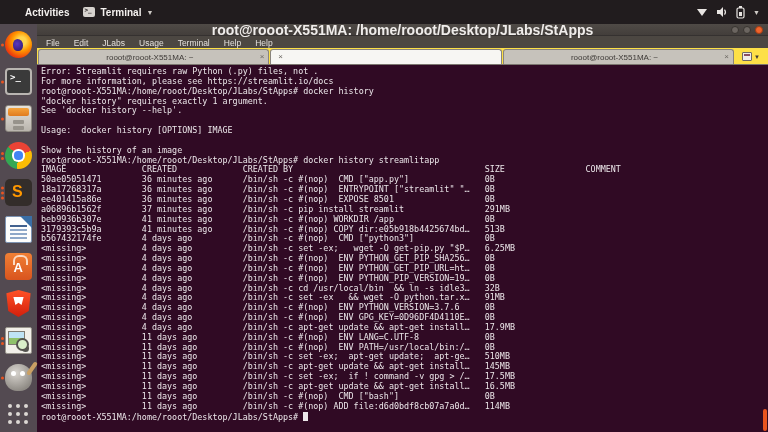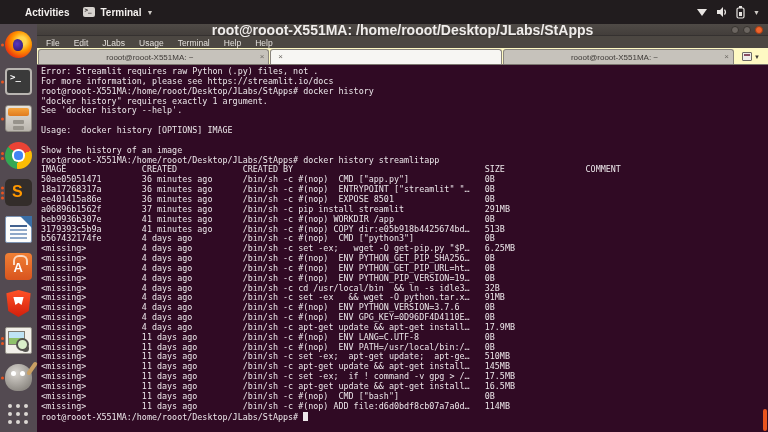--- a/index.html
+++ b/index.html
@@ -64,21 +64,21 @@
               border-bottom:1px solid #353130; }
   .title-text { position:absolute; left:0; right:0; text-align:center; color:#efecea; font-size:14px; font-weight:bold; line-height:12px; }
   .win-btns { margin-left:auto; display:flex; gap:4px; padding-right:5px; z-index:2; }
   .win-btn { width:8px; height:8px; border-radius:50%; background:#6b6560; border:1px solid #37332f; }
   .win-btn.close { background:#f0642c; border-color:#a33c14; }
 
   .menubar { height:12px; background:#4c4742; display:flex; align-items:flex-end; gap:14px; padding-left:9px;
              color:#e4e0dc; font-size:8.5px; }
   .menu-item { cursor:default; }
 
-  .tabbar { height:17px; background:#fef9c3; display:flex; align-items:flex-end; border-bottom:1px solid #7b766f; }
+  .tabbar { height:17px; background:#fde047; display:flex; align-items:flex-end; border-bottom:1px solid #7b766f; }
   .tab { flex:1 1 0; height:15px; margin:0 0 0 1px; background:#c6c2bb; border:1px solid #89847d; border-bottom:none;
          border-radius:3px 3px 0 0; display:flex; align-items:center; padding:0 4px; min-width:0; }
   .tab.active { background:#f7f6f3; }
   .tab-label { flex:1; text-align:center; font-size:8px; color:#3d3936; white-space:nowrap; overflow:hidden; text-overflow:ellipsis; }
   .tab.active .tab-label { color:#2a2724; }
   .tab-close { flex:0 0 auto; color:#6d6964; font-size:8px; line-height:8px; padding-left:3px; }
   .newtab-btn { flex:0 0 34px; height:15px; display:flex; align-items:center; justify-content:center; gap:2px; }
   .newtab-glyph { width:10px; height:9px; background:#efedea; border:1px solid #6d6964; border-radius:1px; position:relative; }
   .newtab-glyph::after { content:""; position:absolute; left:1px; top:1px; right:1px; height:2px; background:#8a4f63; }
   .newtab-caret { font-size:6px; color:#3d3936; }

